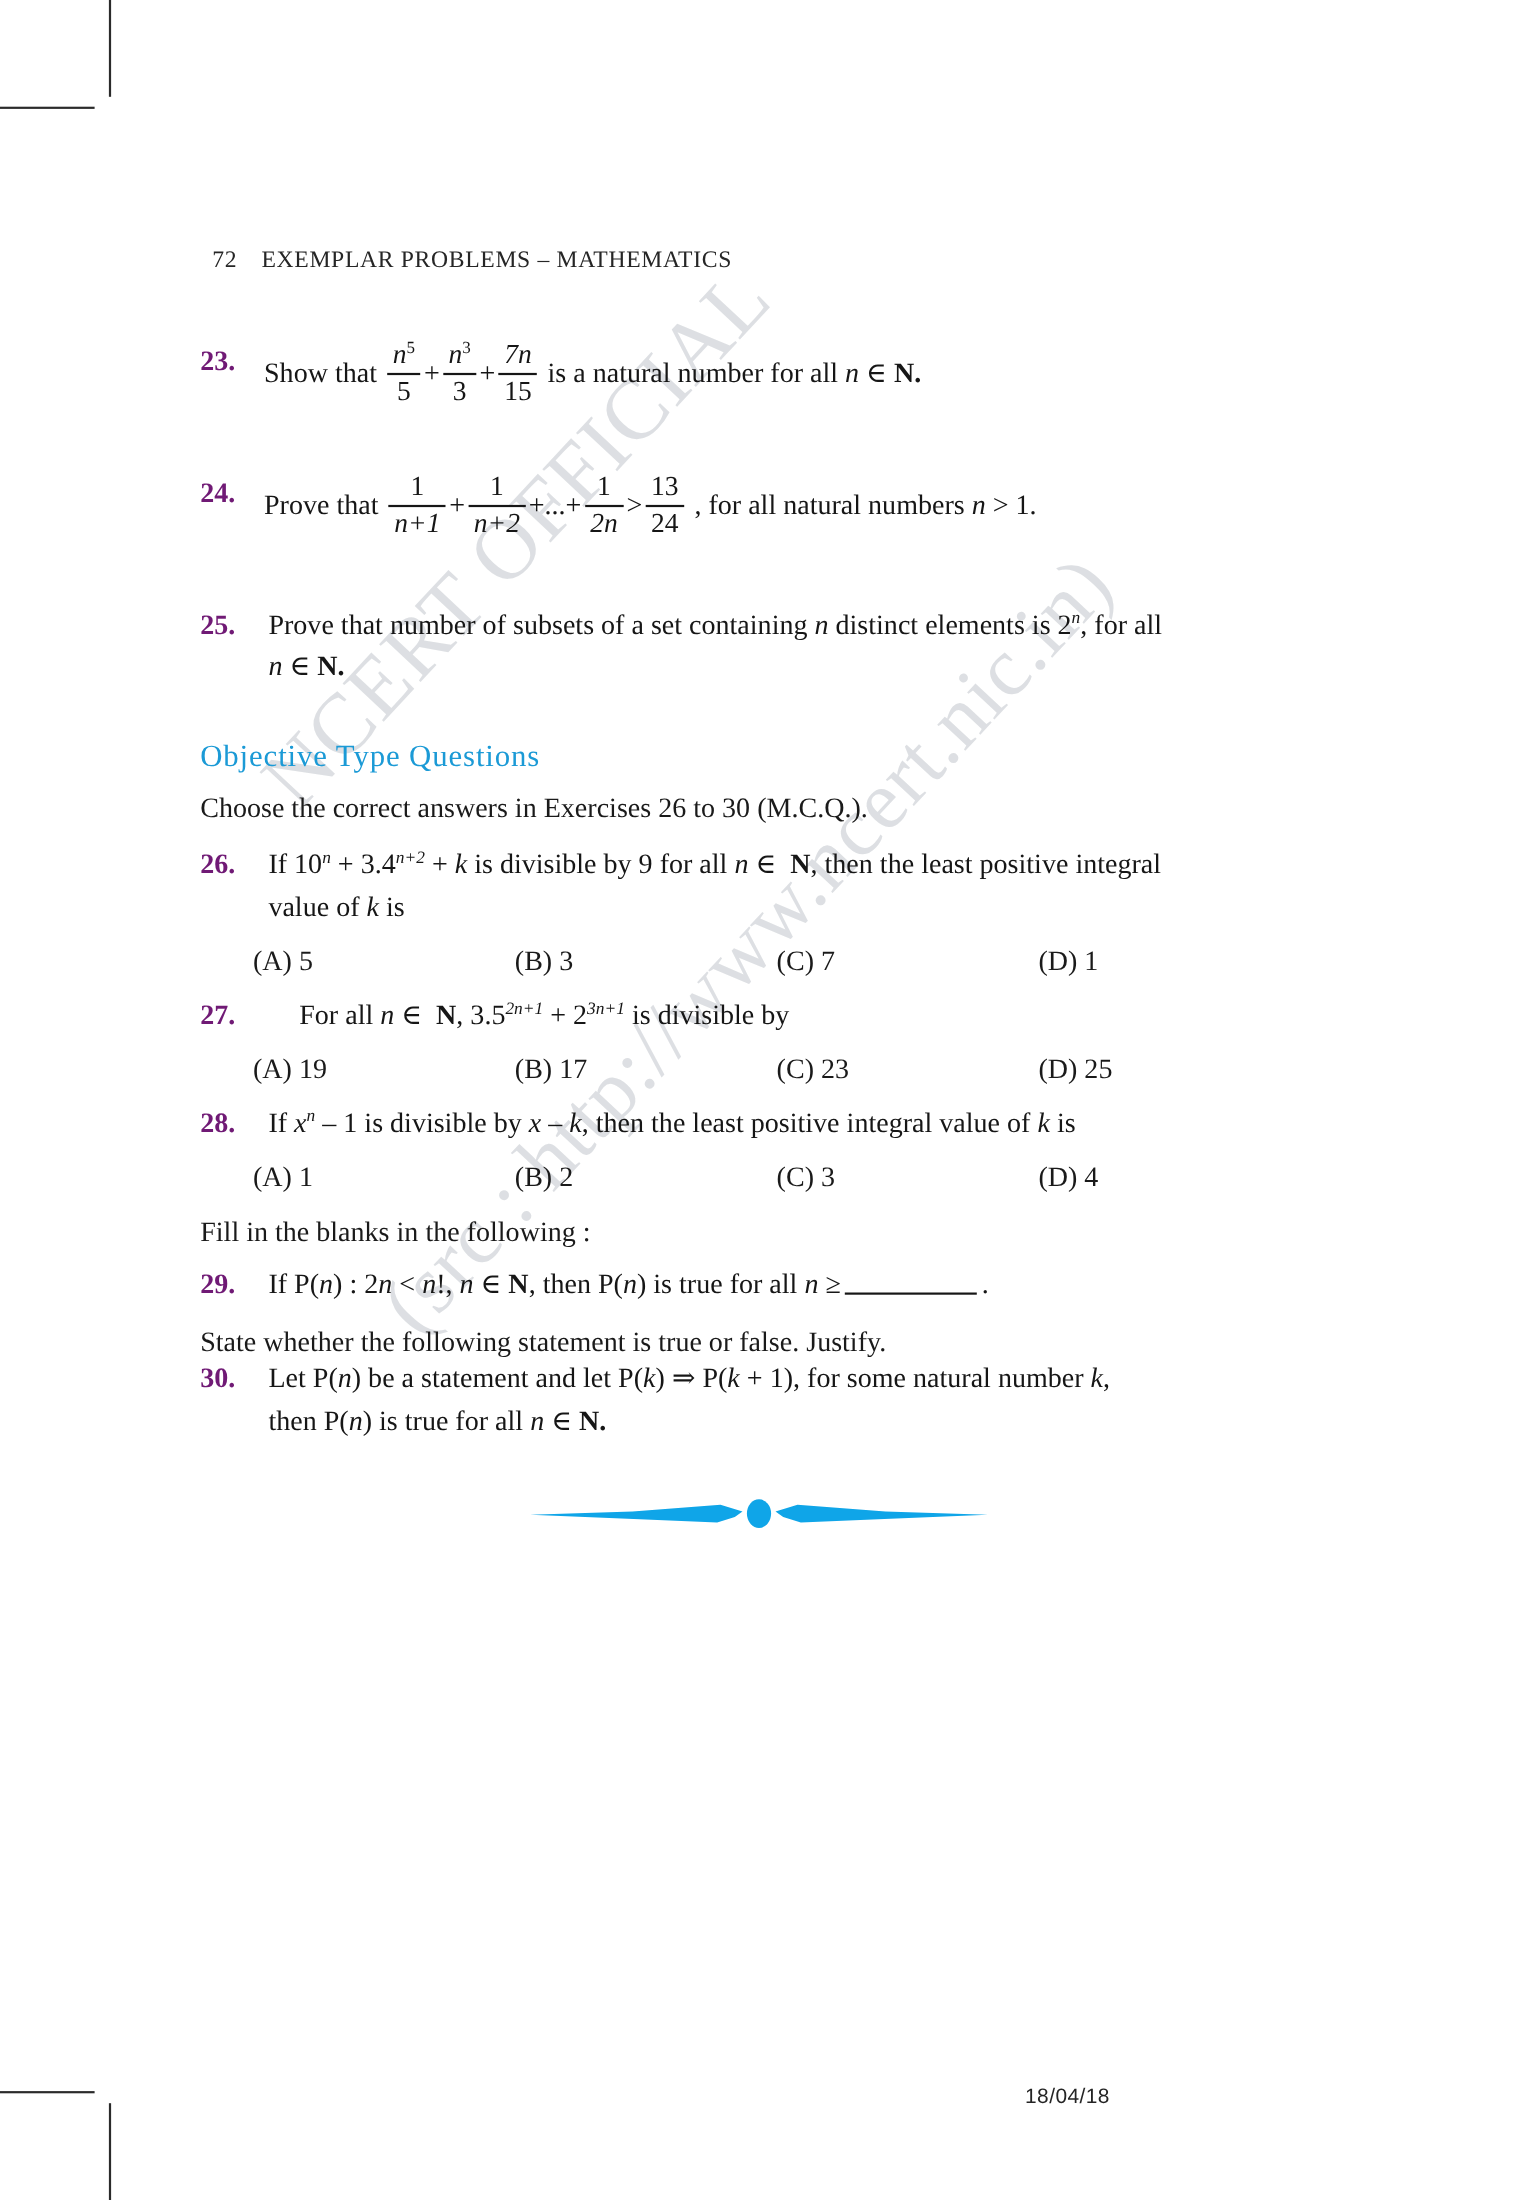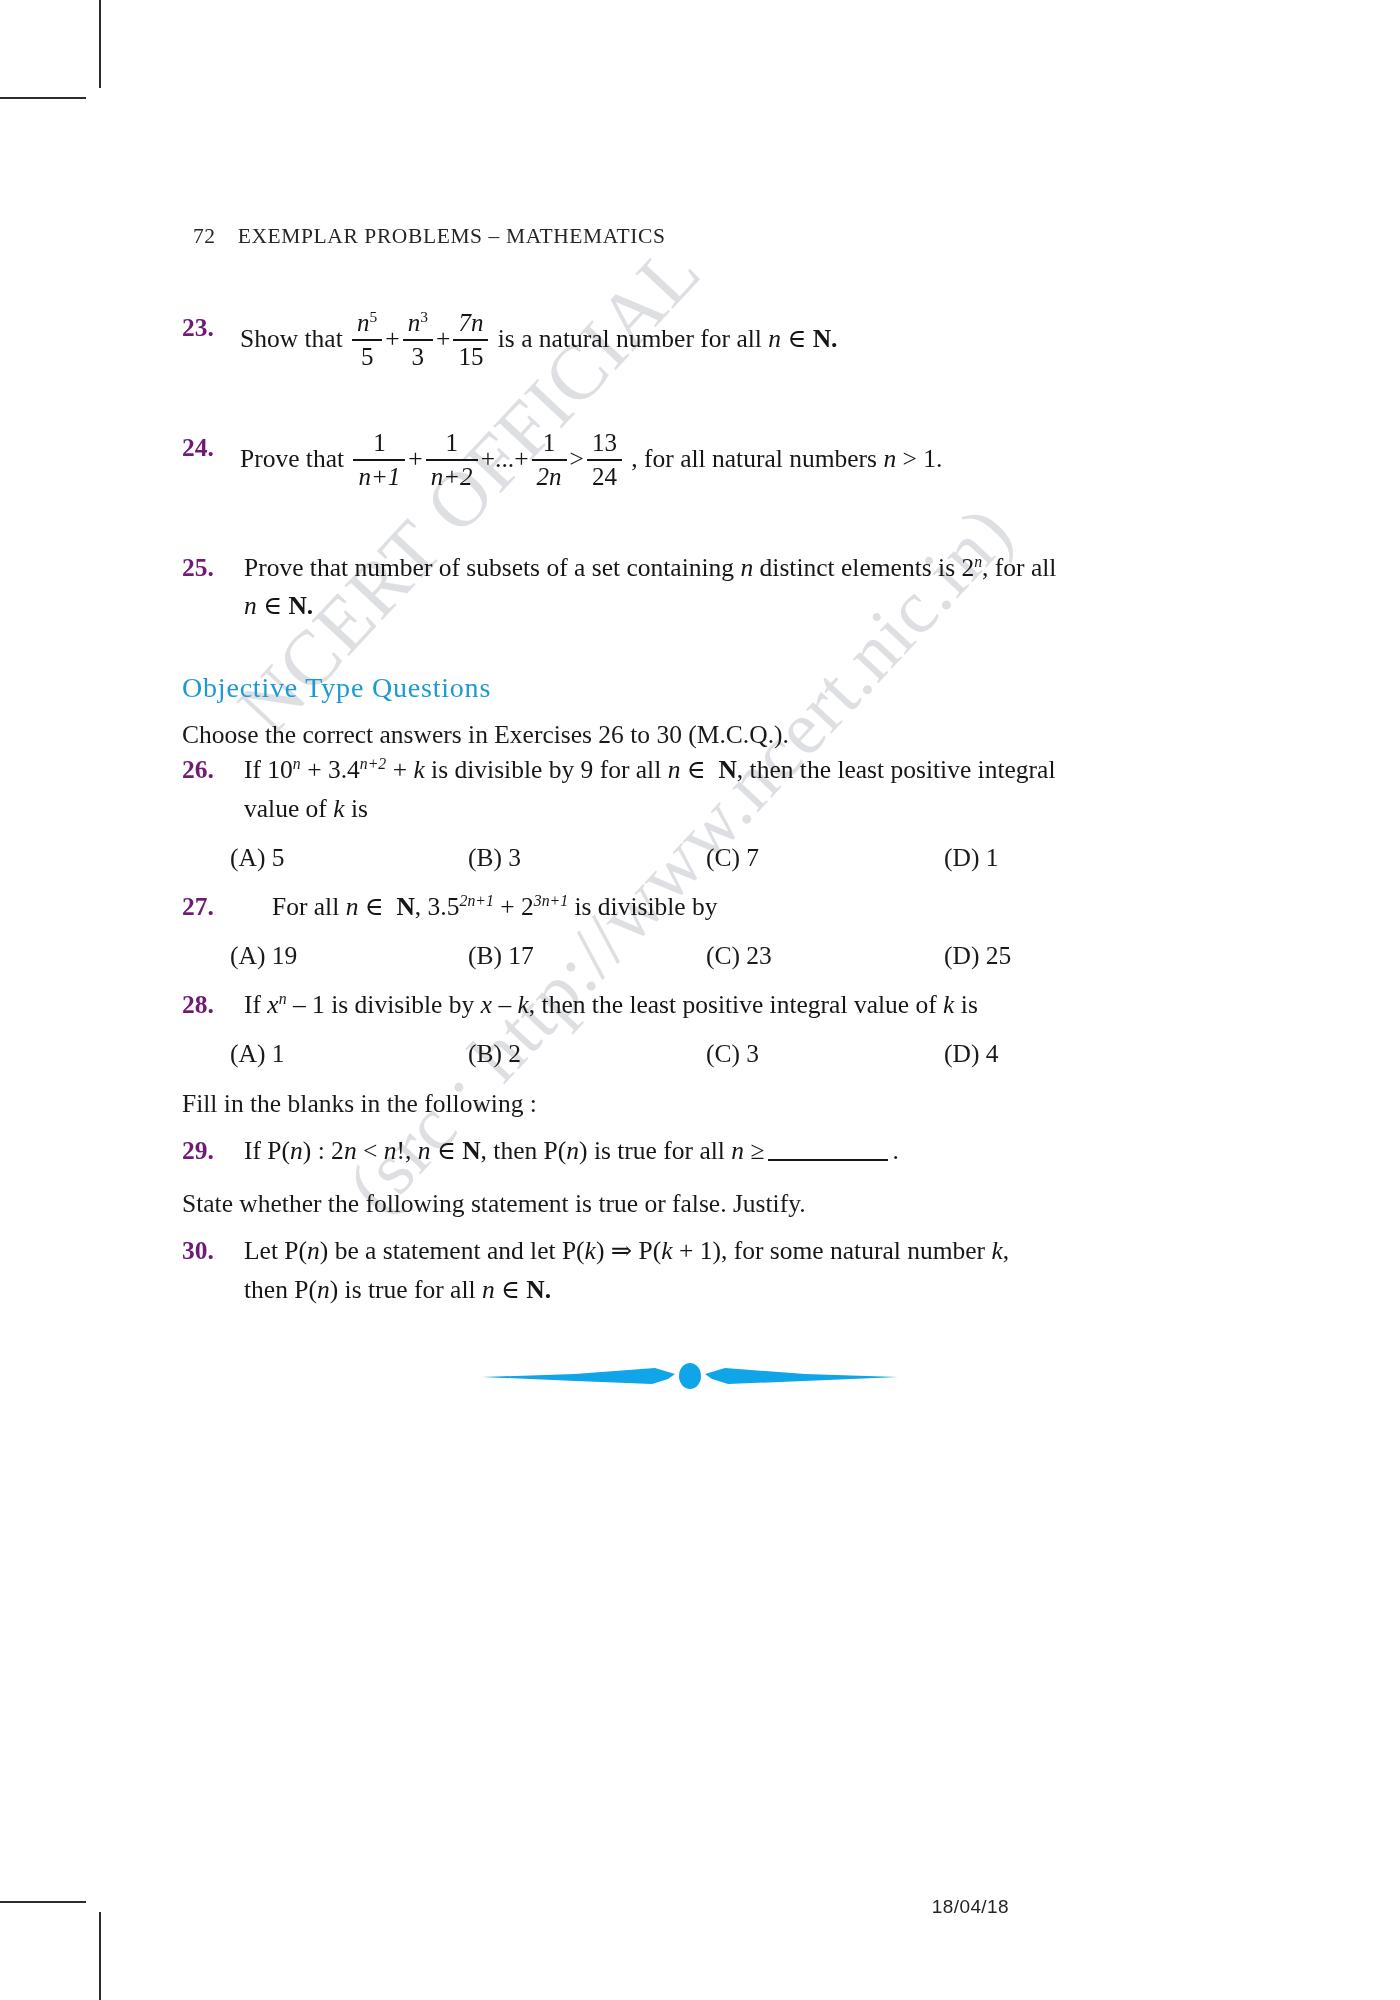--- a/index.html
+++ b/index.html
@@ -142,38 +142,38 @@
     color: #1b9ad6;
     font-weight: normal;
     font-size: 28px;
     letter-spacing: 0.8px;
   }
   .lead {
     margin-top: 16px;
     font-size: 25.5px;
   }
 
-  .q26 { margin-top: 2px; }
+  .q26 { margin-top: 18px; }
   .cont-line { margin-top: 2px; }
 
   .opts {
     display: flex;
     font-size: 25.5px;
     margin-top: 16px;
     padding-left: 48px;
   }
   .opt { width: 238px; flex: 0 0 238px; }
   .opt:last-child { width: auto; flex: 0 0 auto; }
 
   .q27 { margin-top: 16px; gap: 32px; }
   .q28 { margin-top: 16px; }
   .lead2 { margin-top: 20px; font-size: 25.5px; }
   .q29 { margin-top: 14px; }
   .lead3 { margin-top: 20px; font-size: 25.5px; }
-  .q30 { margin-top: 14px; }
+  .q30 { }
 
   .blank-rule {
     display: inline-block;
     width: 120px;
     border-bottom: 2px solid #161616;
     margin: 0 4px;
     vertical-align: -2px;
   }
 
   

